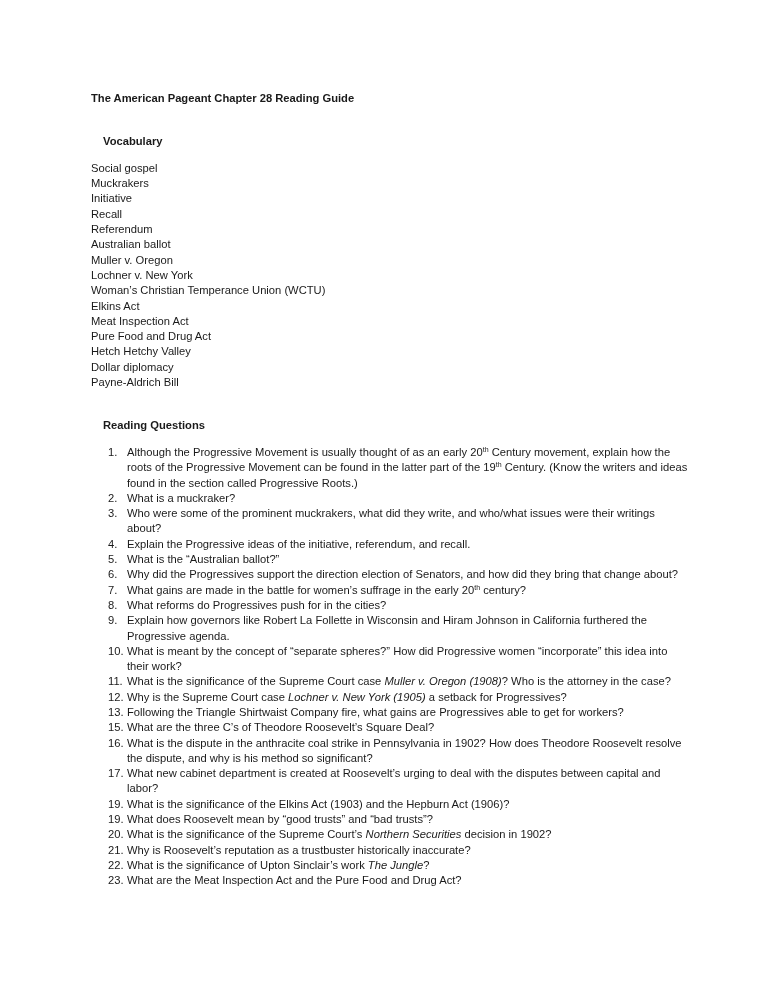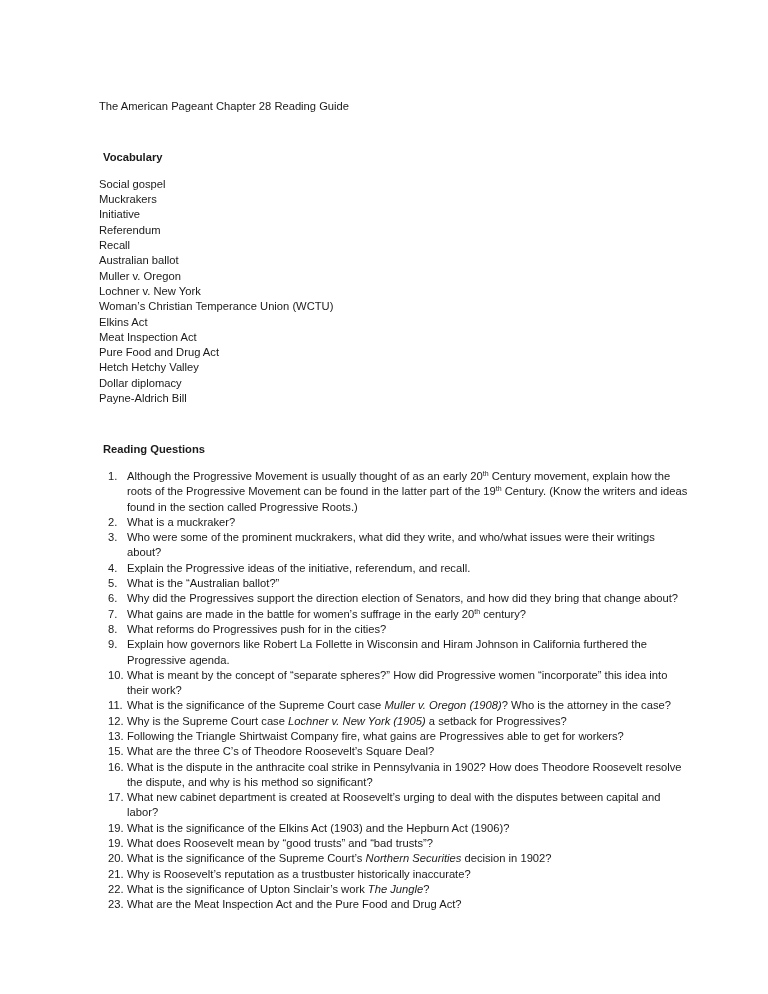--- a/index.html
+++ b/index.html
@@ -17,38 +17,38 @@
       font-size: 11.2px;
       line-height: 15.3px;
     }
     .page {
       position: absolute;
       left: 91px;
       top: 91px;
       width: 600px;
     }
     .title {
-      margin: 8px;
-      font-weight: normal;
+      margin: 0;
+      font-weight: bold;
       font-size: 11.2px;
       line-height: 15.3px;
       height: 15.3px;
     }
     .spacer {
       height: 15.3px;
     }
     .section-heading {
       margin: 12px;
       font-weight: bold;
       font-size: 11.2px;
       line-height: 15.3px;
     }
     .vocab-list {
       list-style: none;
-      margin: 8px;
+      margin: 0;
       padding: 0;
     }
     .vocab-list li {
       margin: 0;
       padding: 0;
       white-space: nowrap;
     }
     .questions {
       list-style: none;
       margin: 0;
@@ -79,22 +79,22 @@
 
 <div class="page">
   <h1 class="title">The American Pageant Chapter 28 Reading Guide</h1>
   <div class="spacer"></div>
 
   <h2 class="section-heading">Vocabulary</h2>
   <ul class="vocab-list">
     <li>Social gospel</li>
     <li>Muckrakers</li>
     <li>Initiative</li>
+    <li>Recall</li>
     <li>Referendum</li>
-    <li>Recall</li>
     <li>Australian ballot</li>
     <li>Muller v. Oregon</li>
     <li>Lochner v. New York</li>
     <li>Woman’s Christian Temperance Union (WCTU)</li>
     <li>Elkins Act</li>
     <li>Meat Inspection Act</li>
     <li>Pure Food and Drug Act</li>
     <li>Hetch Hetchy Valley</li>
     <li>Dollar diplomacy</li>
     <li>Payne-Aldrich Bill</li>

